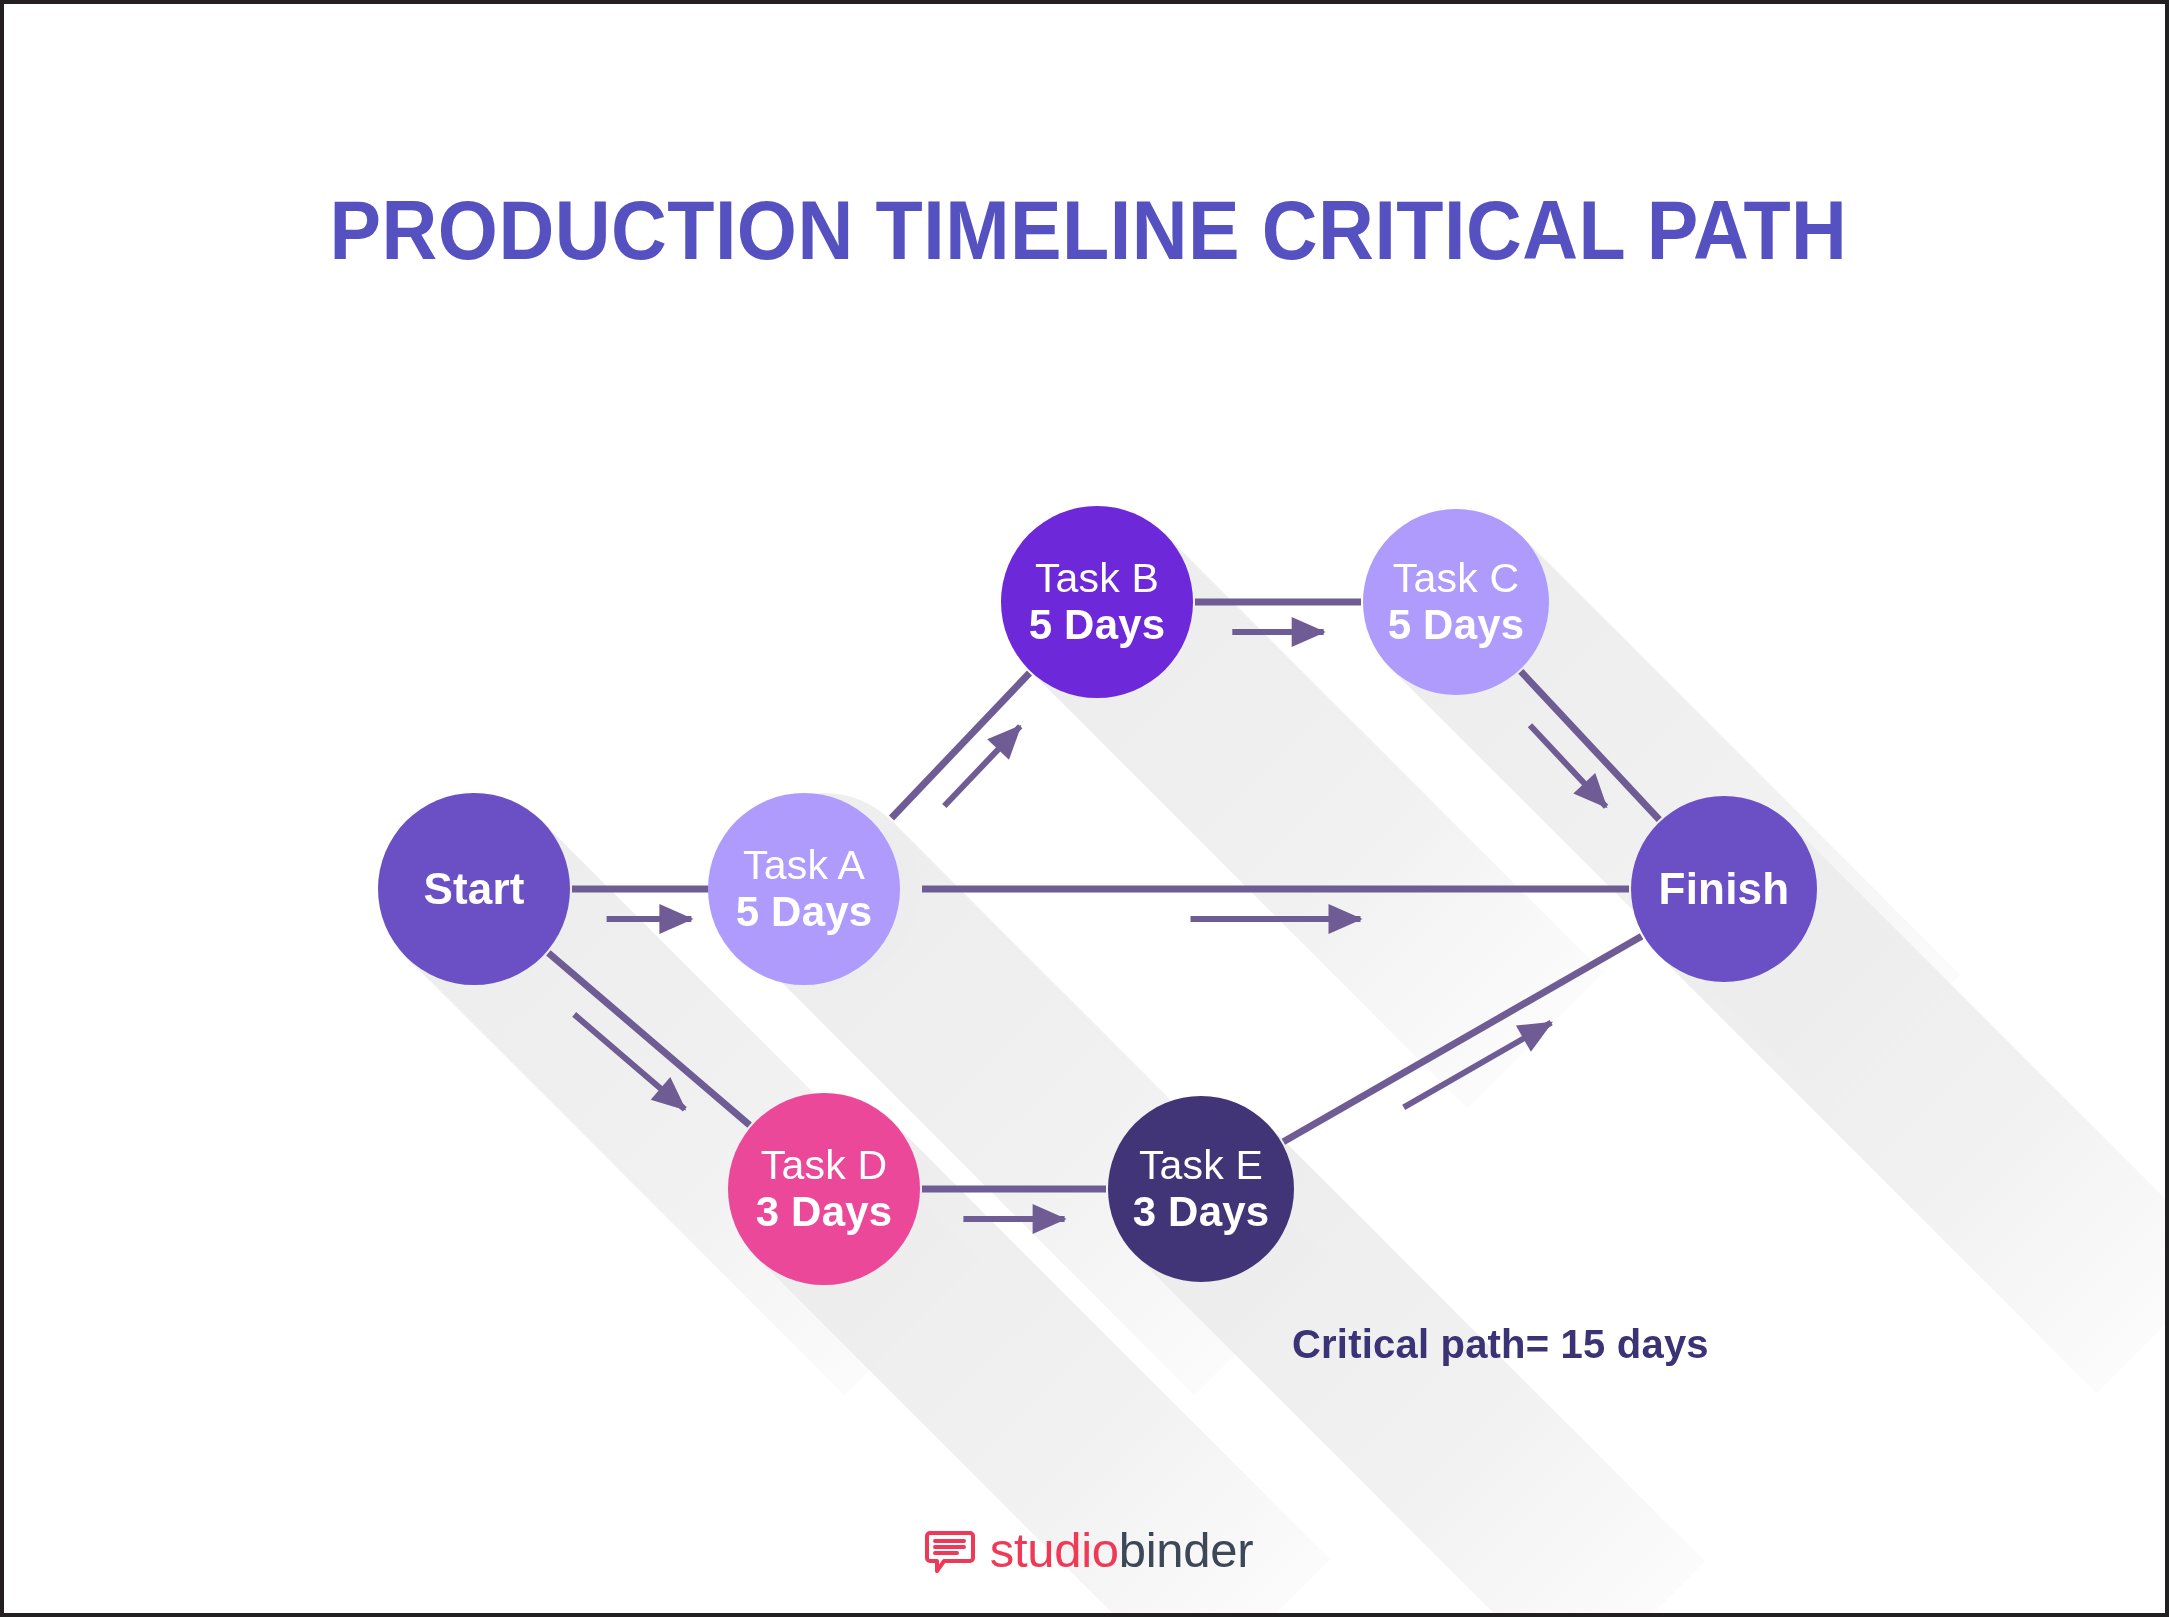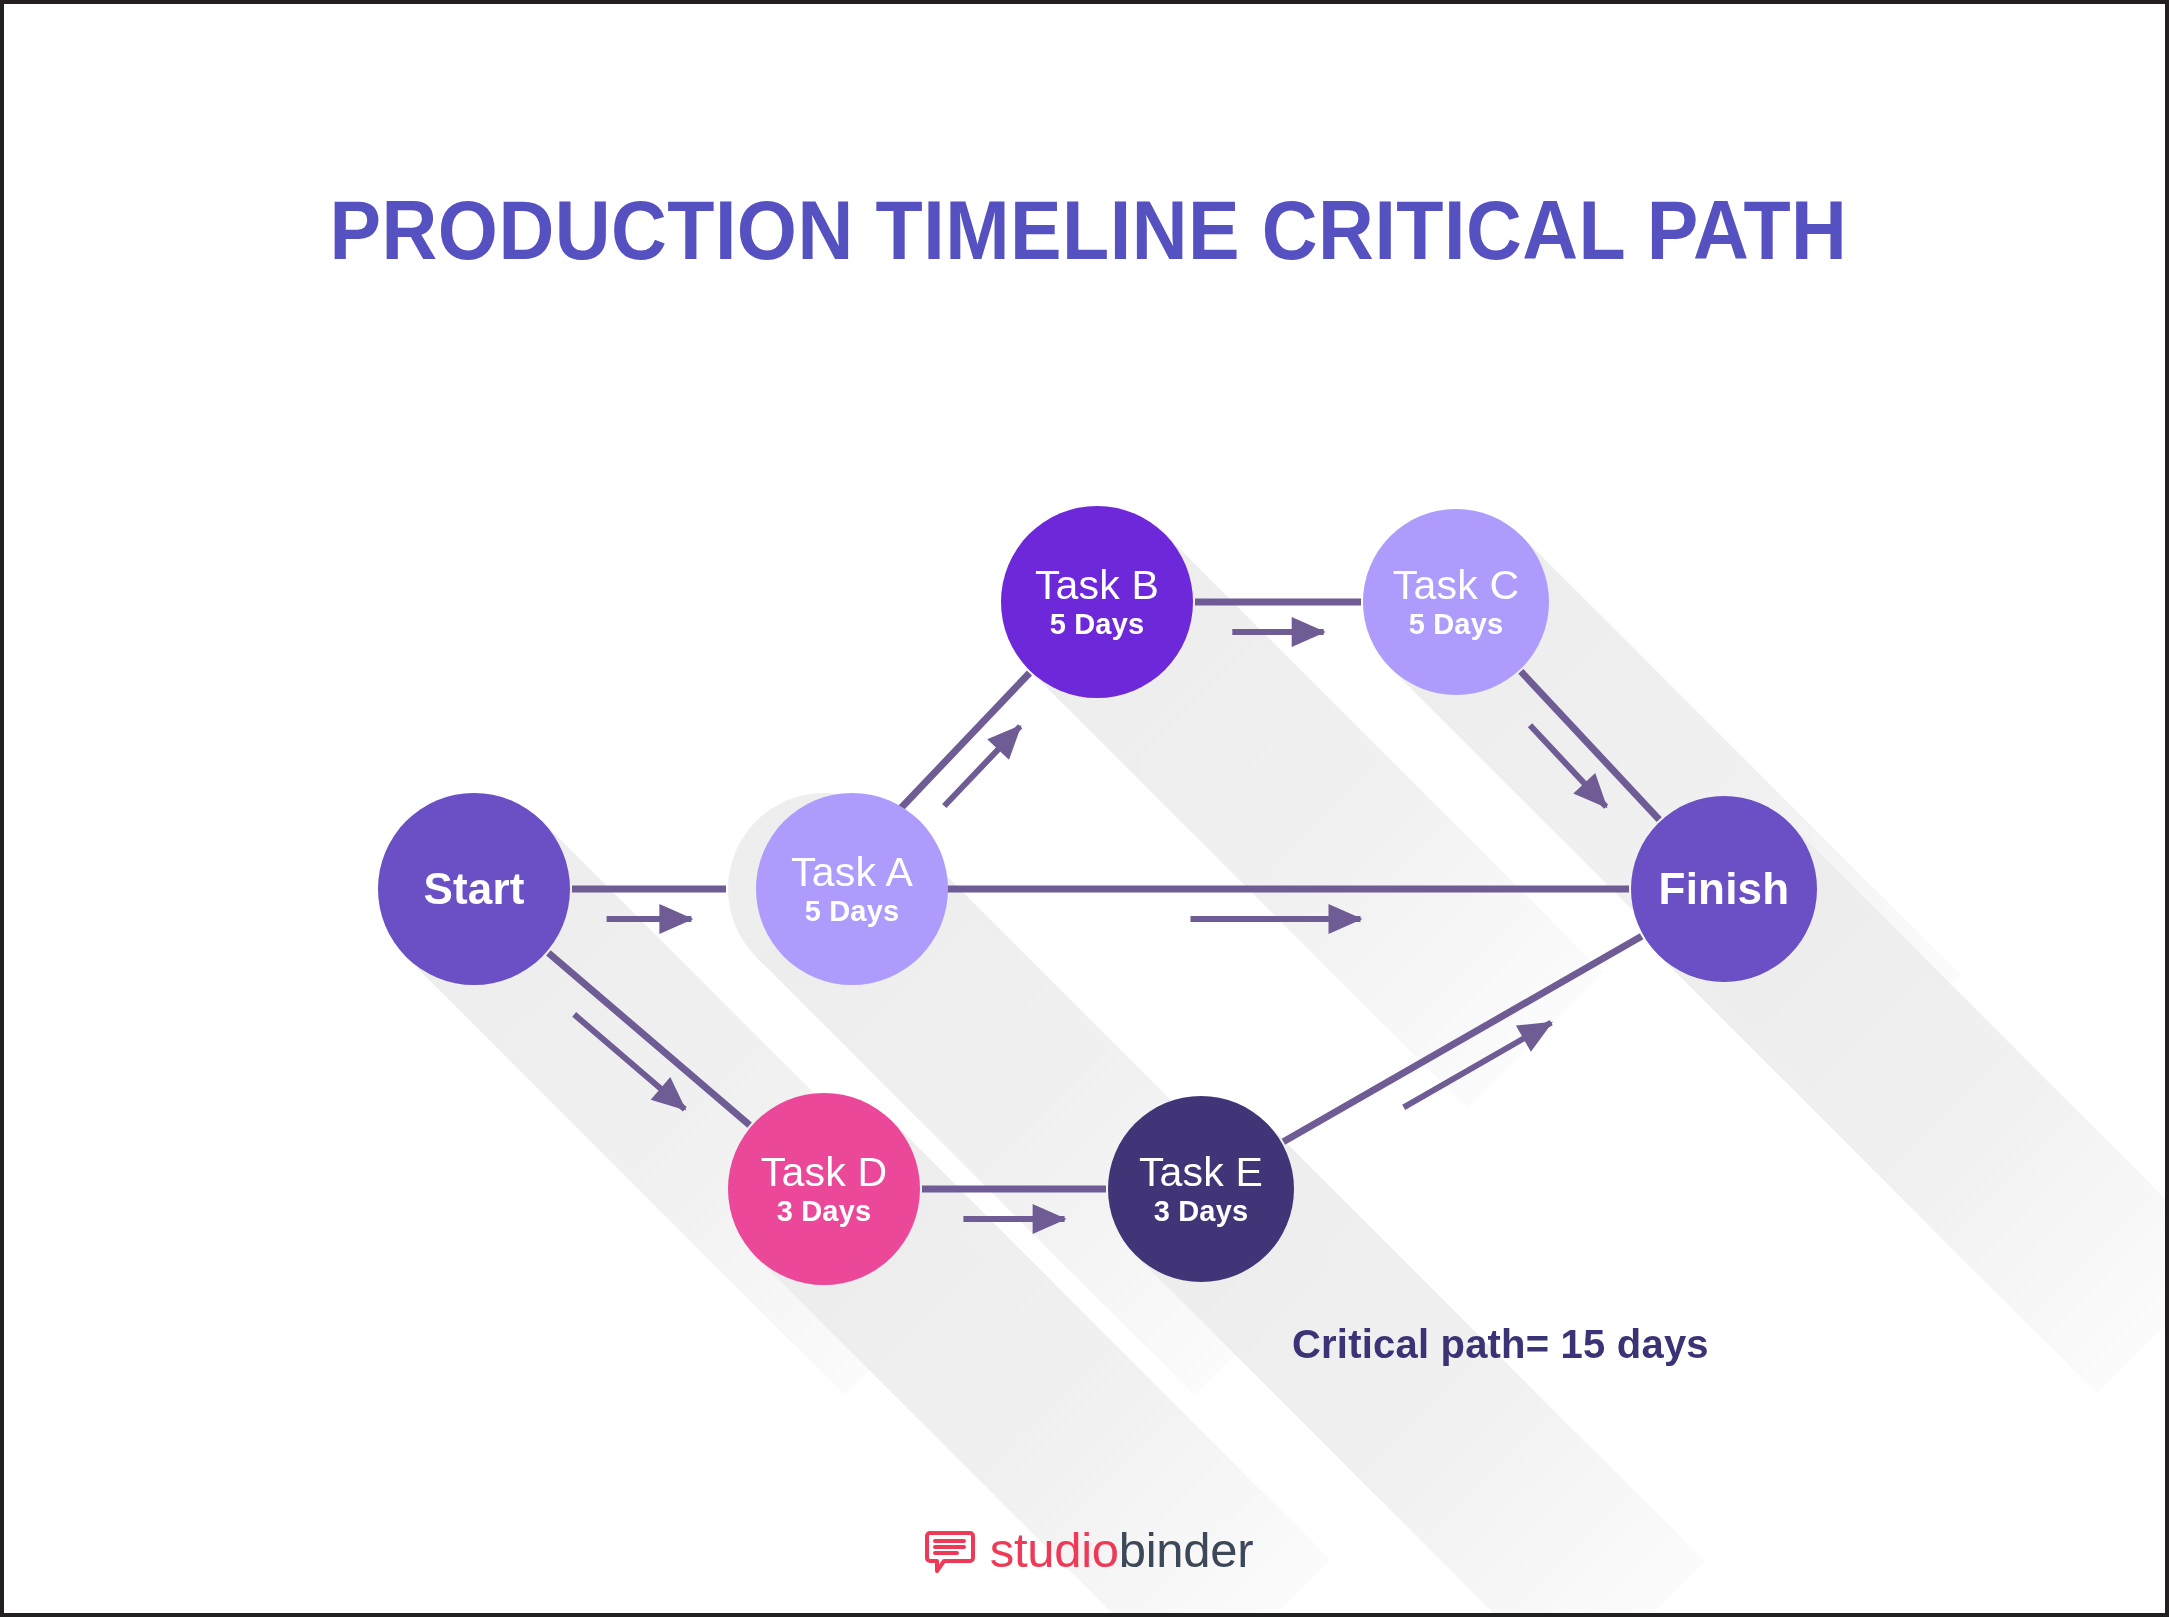--- a/index.html
+++ b/index.html
@@ -67,21 +67,21 @@
     line-height: 1.08;
     z-index: 5;
   }
   .node .n-label {
     font-weight: 400;
     font-size: 41px;
     letter-spacing: 0.2px;
   }
   .node .n-days {
     font-weight: 700;
-    font-size: 29px;
+    font-size: 42px;
     letter-spacing: 0.2px;
     margin-top: 2px;
   }
   .node.terminal .n-label {
     font-weight: 700;
     font-size: 44px;
   }
 
   
   #critical-path {
@@ -218,21 +218,21 @@
             <line x1="1399.7" y1="1103.3" x2="1547.2" y2="1018.7" stroke="#6f5c94" stroke-width="6" stroke-linecap="butt"></line>
             <polygon points="1548.9,1017.7 1526.9,1047.7 1511.9,1021.6" fill="#6f5c94"></polygon>
           </g>
         </g>
       </svg>
 
     <div id="node-layer">
         <div class="node terminal" style="left: 374px; top: 789px; width: 192px; height: 192px; background: rgb(107, 79, 196);">
           <div class="n-label">Start</div>
         </div>
-        <div class="node" style="left: 752px; top: 789px; width: 192px; height: 192px; background: rgb(174, 155, 252);">
+        <div class="node" style="left: 704px; top: 789px; width: 192px; height: 192px; background: rgb(174, 155, 252);">
           <div class="n-label">Task A</div>
           <div class="n-days">5 Days</div>
         </div>
         <div class="node" style="left: 997px; top: 502px; width: 192px; height: 192px; background: #6d28d9;">
           <div class="n-label">Task B</div>
           <div class="n-days">5 Days</div>
         </div>
         <div class="node" style="left: 1359px; top: 505px; width: 186px; height: 186px; background: rgb(174, 155, 252);">
           <div class="n-label">Task C</div>
           <div class="n-days">5 Days</div>

